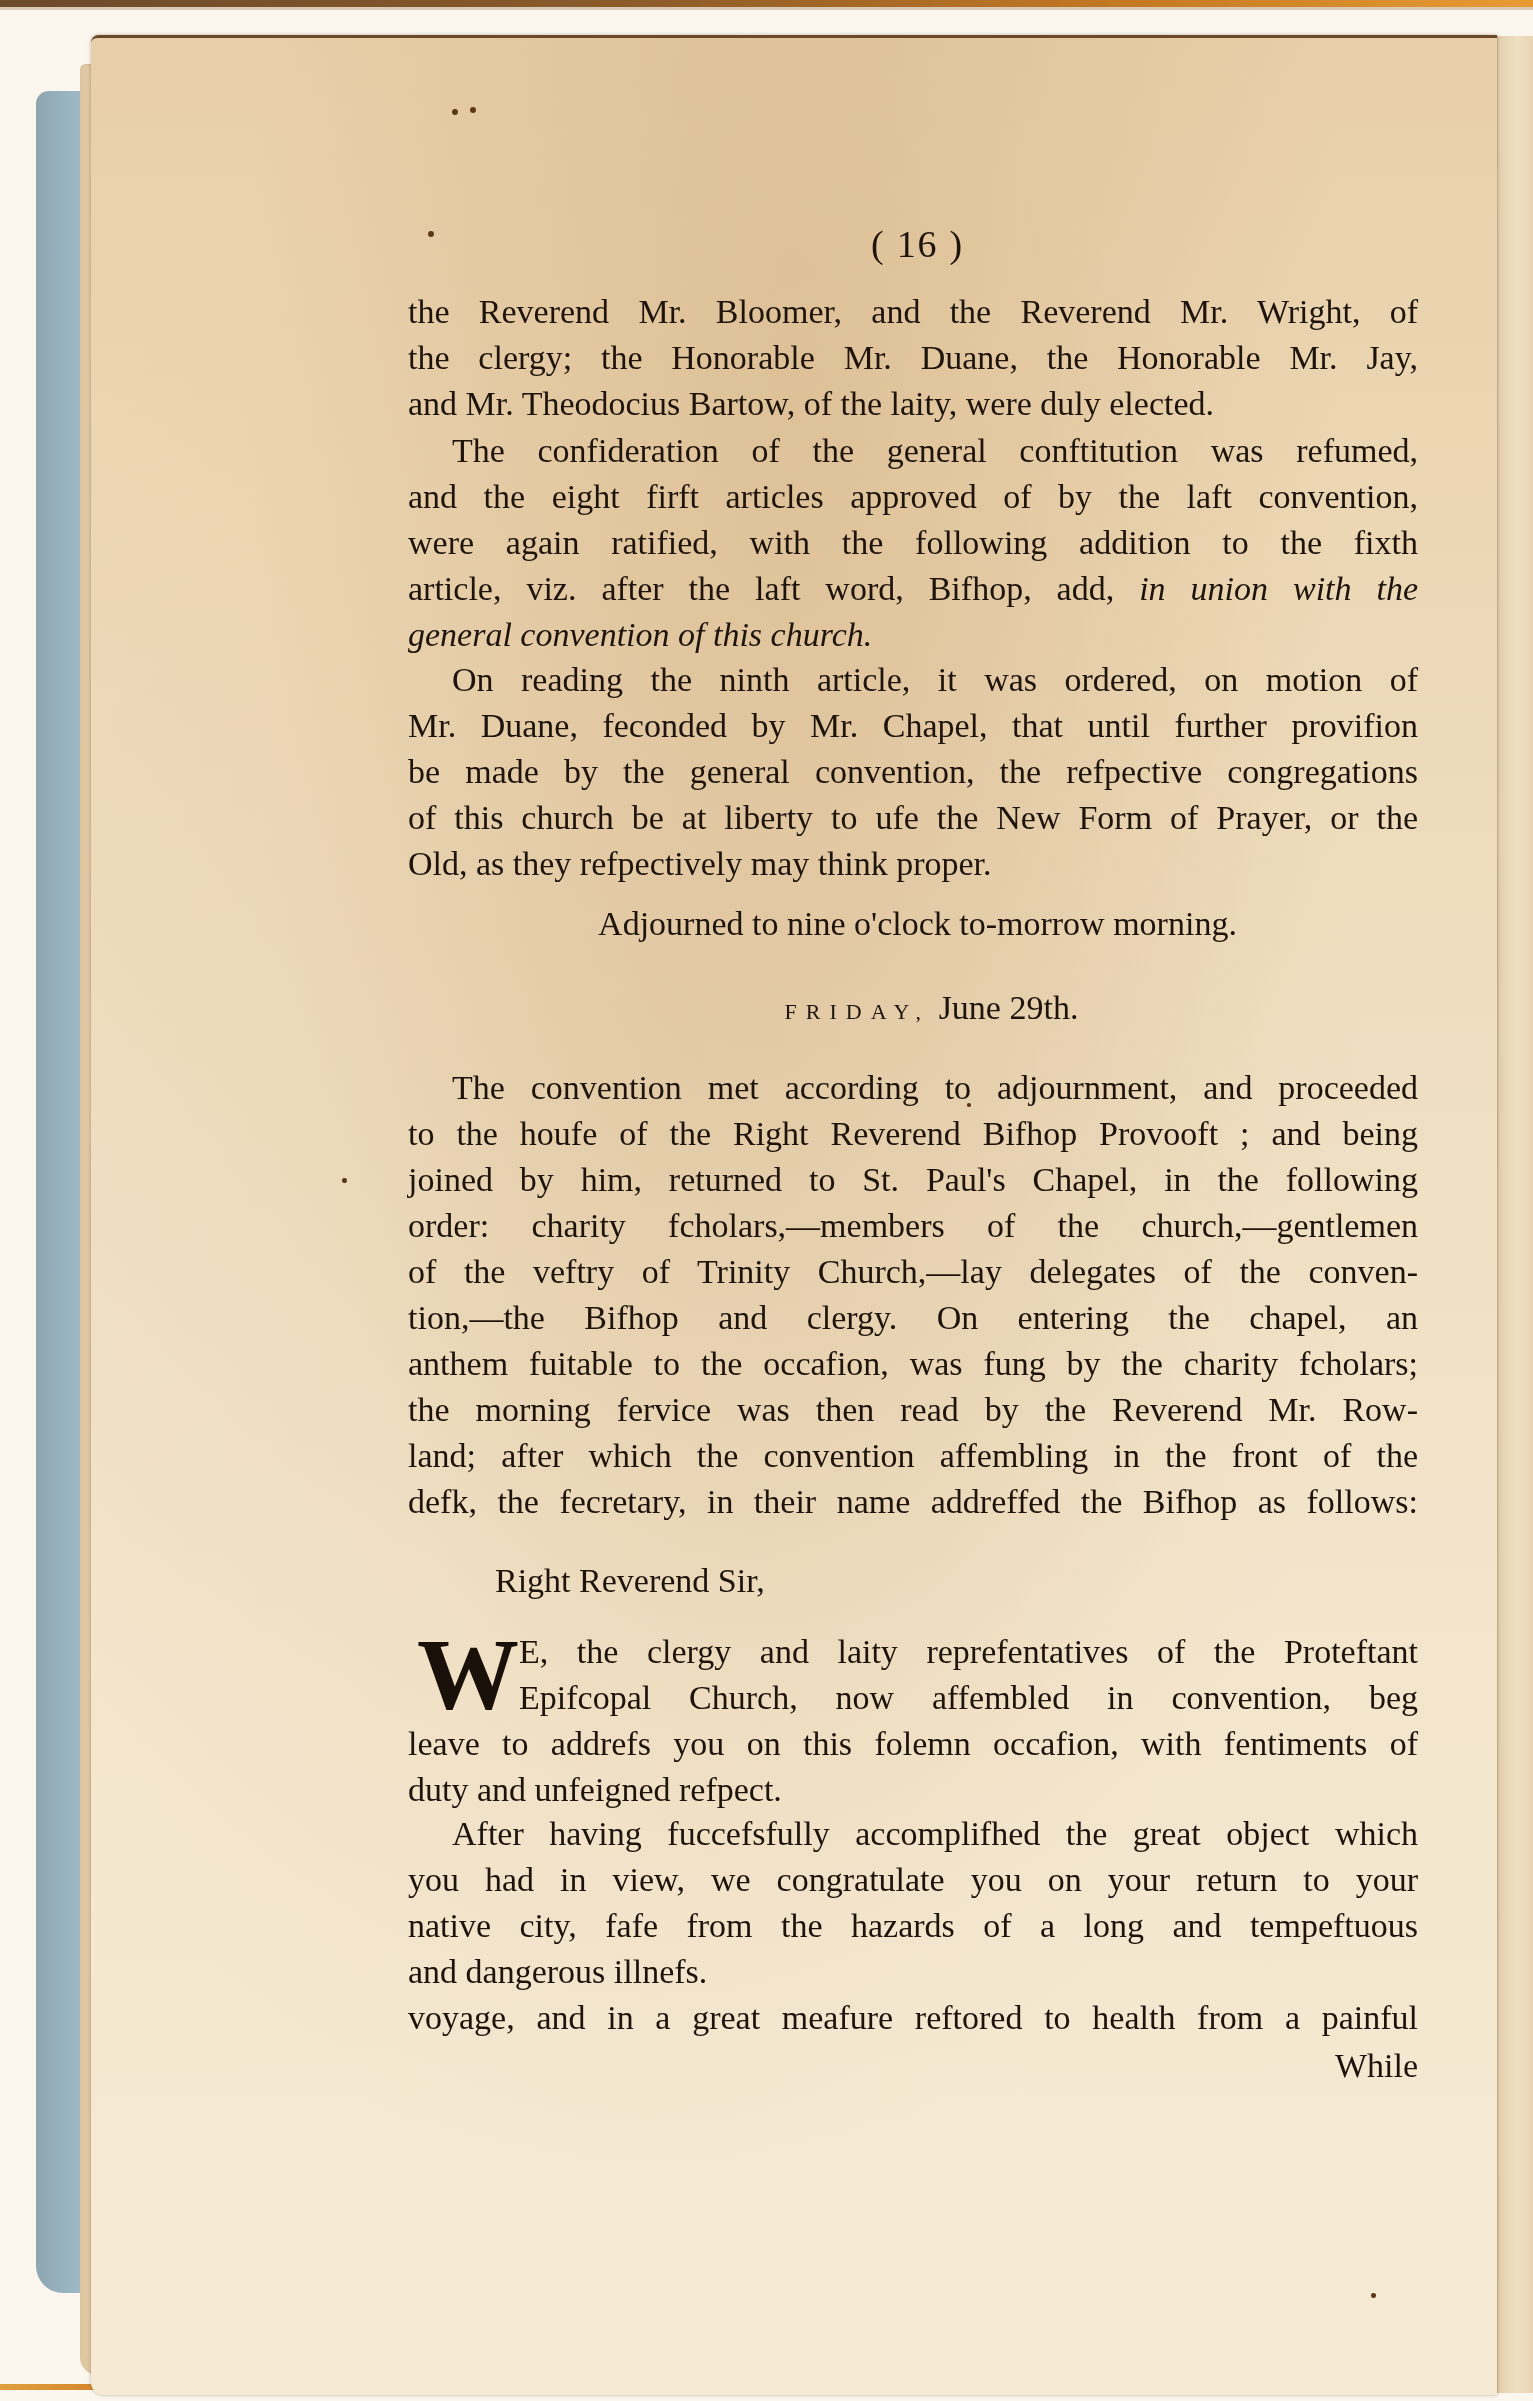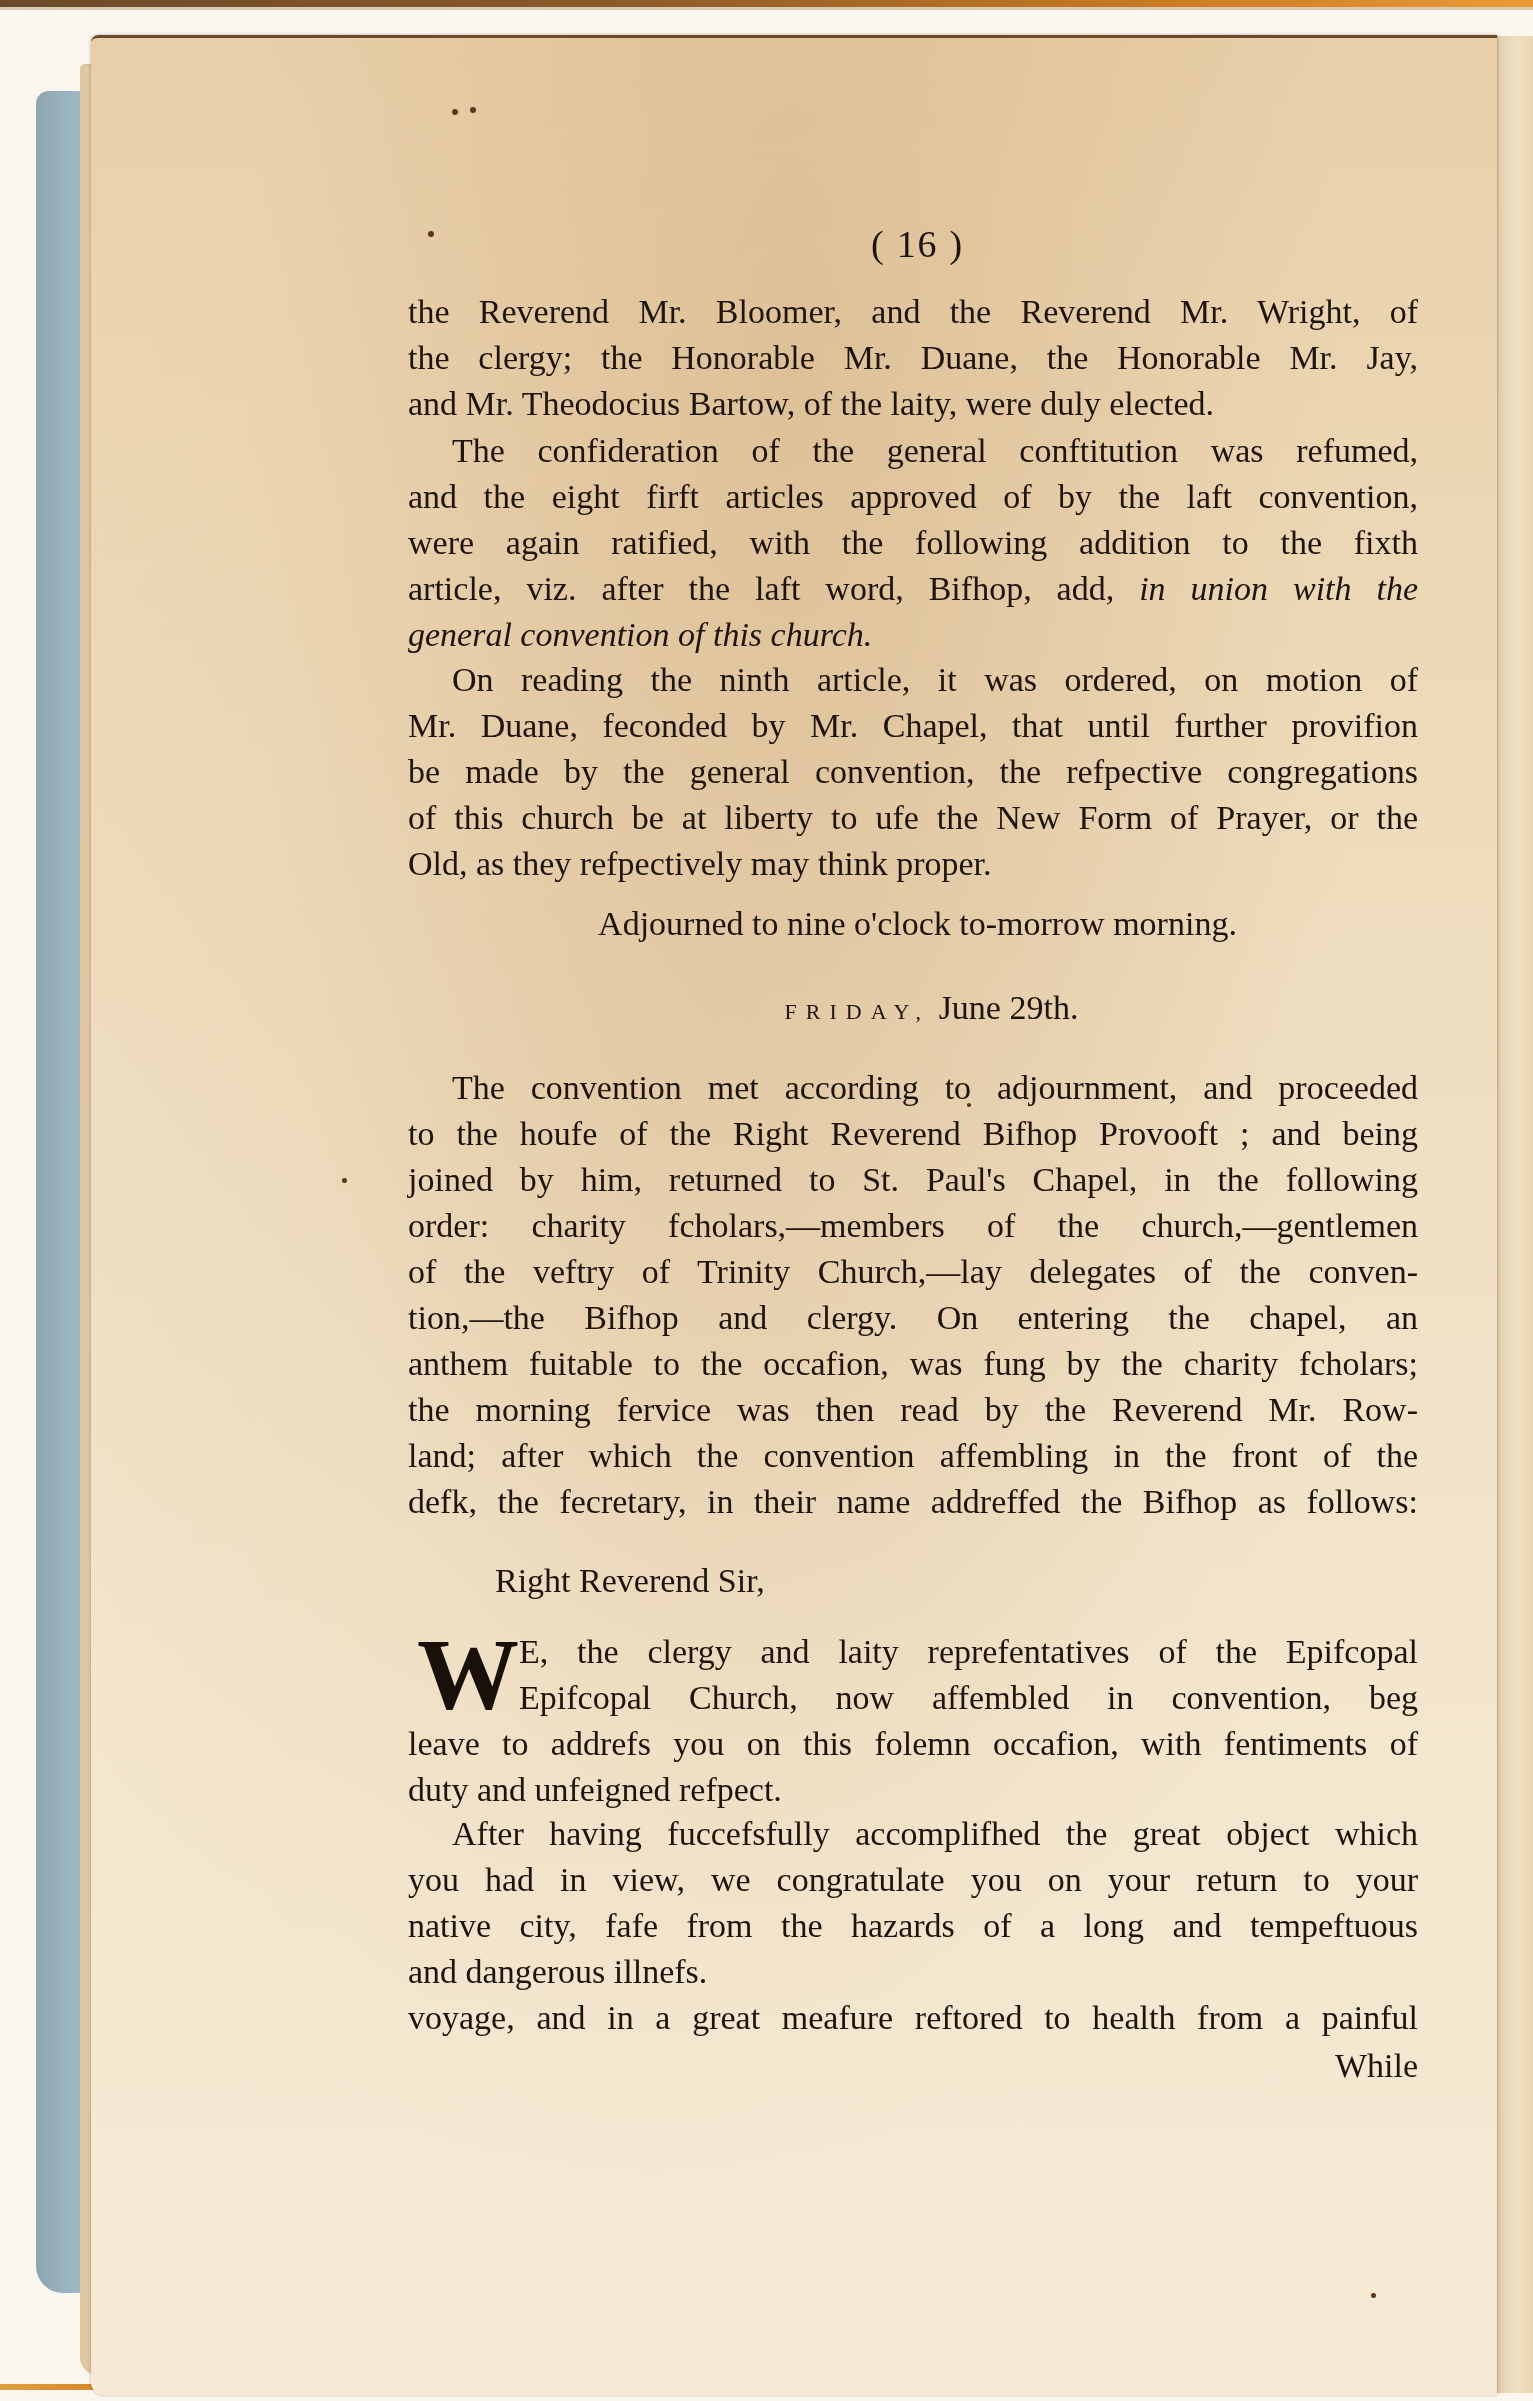--- a/index.html
+++ b/index.html
@@ -209,21 +209,21 @@
     <span class="line">the morning fervice was then read by the Reverend Mr. Row-</span>
     <span class="line">land; after which the convention affembling in the front of the</span>
     <span class="line">defk, the fecretary, in their name addreffed the Bifhop as follows:</span>
   </div>
 
   <div class="salutation" style="top:1558px;">Right Reverend Sir,</div>
 
   <div class="drop-cap">W</div>
 
   <div class="para" style="top:1629px;">
-    <span class="line" style="padding-left:111px;">E, the clergy and laity reprefentatives of the Epifcopal</span>
+    <span class="line" style="padding-left:111px;">E, the clergy and laity reprefentatives of the Proteftant</span>
     <span class="line" style="padding-left:111px;">Epifcopal Church, now affembled in convention, beg</span>
     <span class="line">leave to addrefs you on this folemn occafion, with fentiments of</span>
     <span class="line last">duty and unfeigned refpect.</span>
   </div>
 
   <div class="para" style="top:1811px;">
     <span class="line" style="padding-left:44px;">After having fuccefsfully accomplifhed the great object which</span>
     <span class="line">you had in view, we congratulate you on your return to your</span>
     <span class="line">native city, fafe from the hazards of a long and tempeftuous</span>
     <span class="line last">and dangerous illnefs.</span>

